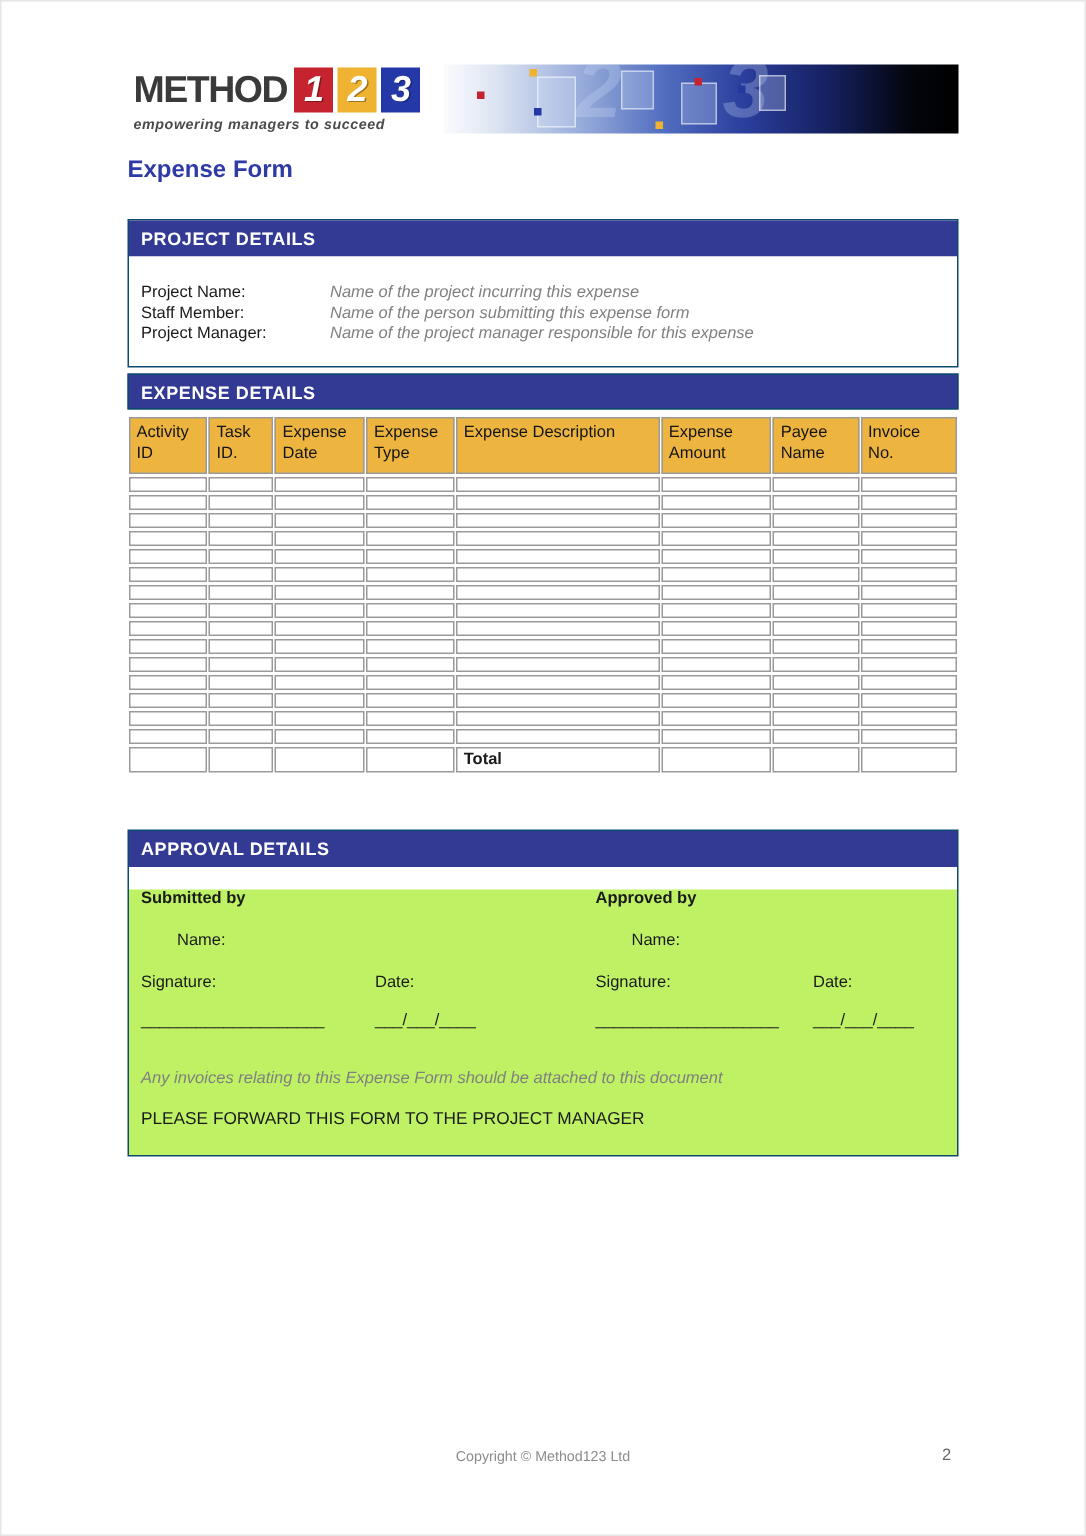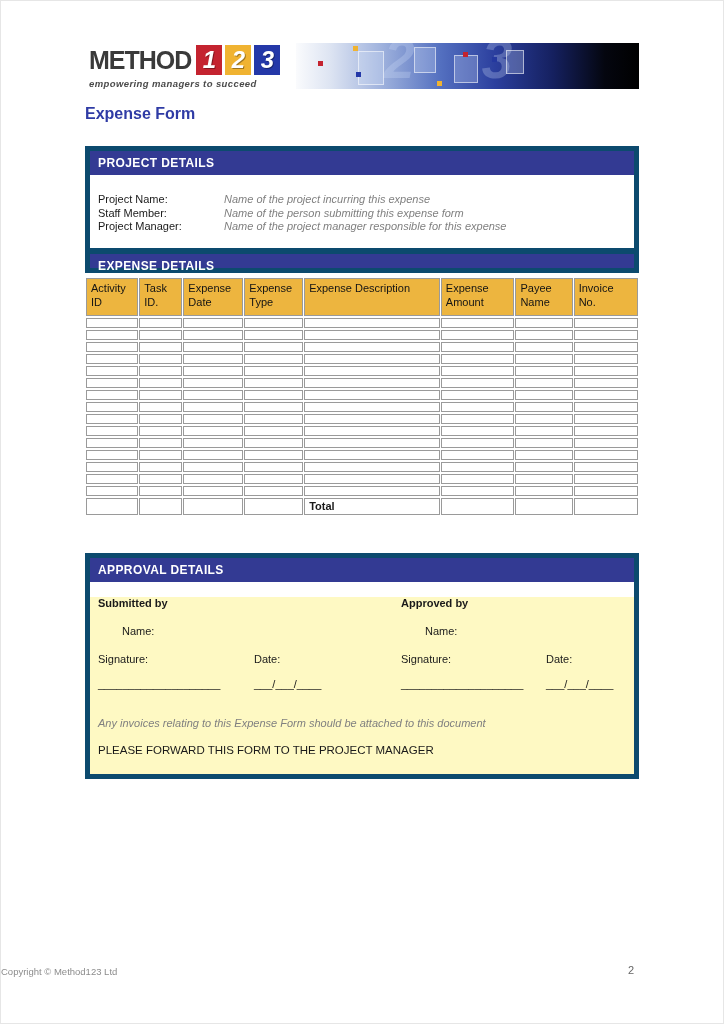--- a/index.html
+++ b/index.html
@@ -68,21 +68,21 @@
     font-size: 16px; font-weight: bold; color: #2f3ba5;
   }
 
   
   .section { position: absolute; left: 84px; width: 554px; }
   .bar {
     height: 24px; background: #333a93; color: #fff;
     font-size: 12px; font-weight: bold; letter-spacing: 0.4px;
     line-height: 24px; padding-left: 8px;
   }
-  .boxed { border: 5px solid #0c4a6e; }
+  .boxed { border: 1px solid #0c4a6e; }
 
   
   .project-section { top: 145px; }
   .project-body { background: #fff; padding: 18px 8px 14px 8px; }
   .pd-row { display: flex; font-size: 11px; line-height: 13.7px; }
   .pd-label { width: 126px; color: #1a1a1a; }
   .pd-hint { font-style: italic; color: #808080; }
 
   
   .expense-section { top: 248px; }
@@ -95,35 +95,35 @@
     border: 1px solid #9a9a9a; font-size: 11px; font-weight: normal;
     text-align: left; vertical-align: top; padding: 2px 4px;
     overflow: hidden; background: #fff;
   }
   .expense-table th { background: #edb53f; height: 38px; line-height: 1.3; color: #141414; }
   .expense-table td { height: 10px; line-height: 10px; }
   .expense-table td.total-cell { font-weight: bold; font-size: 11px; line-height: 11px; }
 
   
   .approval-section { top: 552px; }
-  .approval-body { background: #fef9c3; padding: 0 8px 18px 8px; }
+  .approval-body { background: #bef264; padding: 0 8px 18px 8px; }
   .ap-grid { display: grid; grid-template-columns: 156px 147px 145px 1fr; font-size: 11px; }
   .ap-heading { font-weight: bold; }
   .mt-heading { margin-top: 15px; }
   .mt-name { margin-top: 16px; padding-left: 24px; }
   .mt-sig { margin-top: 16px; }
   .mt-blank { margin-top: 13px; }
   .ap-note { margin-top: 27px; font-style: italic; color: #808080; font-size: 11px; }
   .ap-forward { margin-top: 15px; font-size: 11.5px; color: #1a1a1a; }
   .blank-line { letter-spacing: 0; white-space: pre; }
 
   
   .footer-copyright {
     position: absolute; left: 0; right: 0; top: 965px;
-    text-align: left; font-size: 9.5px; color: #8c8c8c;
+    text-align: center; font-size: 9.5px; color: #8c8c8c;
   }
   .footer-page {
     position: absolute; left: 627px; top: 963px;
     font-size: 11px; color: #666;
   }
 </style>
 </head>
 <body>
 
 <div class="logo-wrap">

